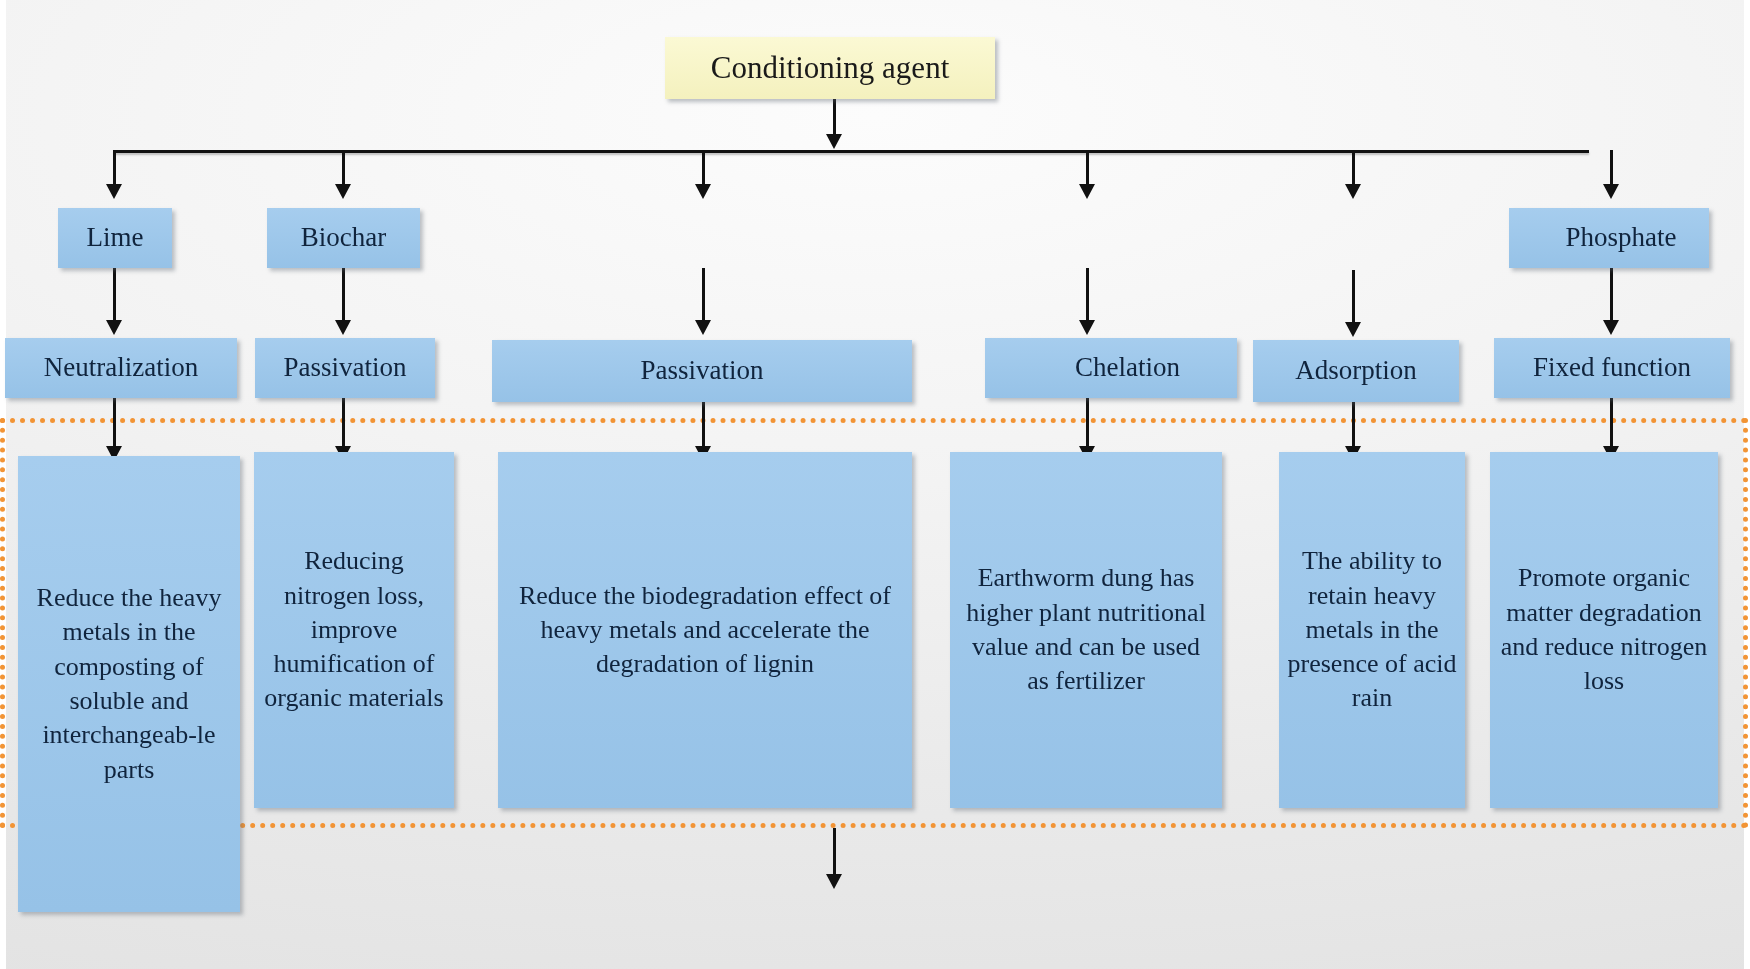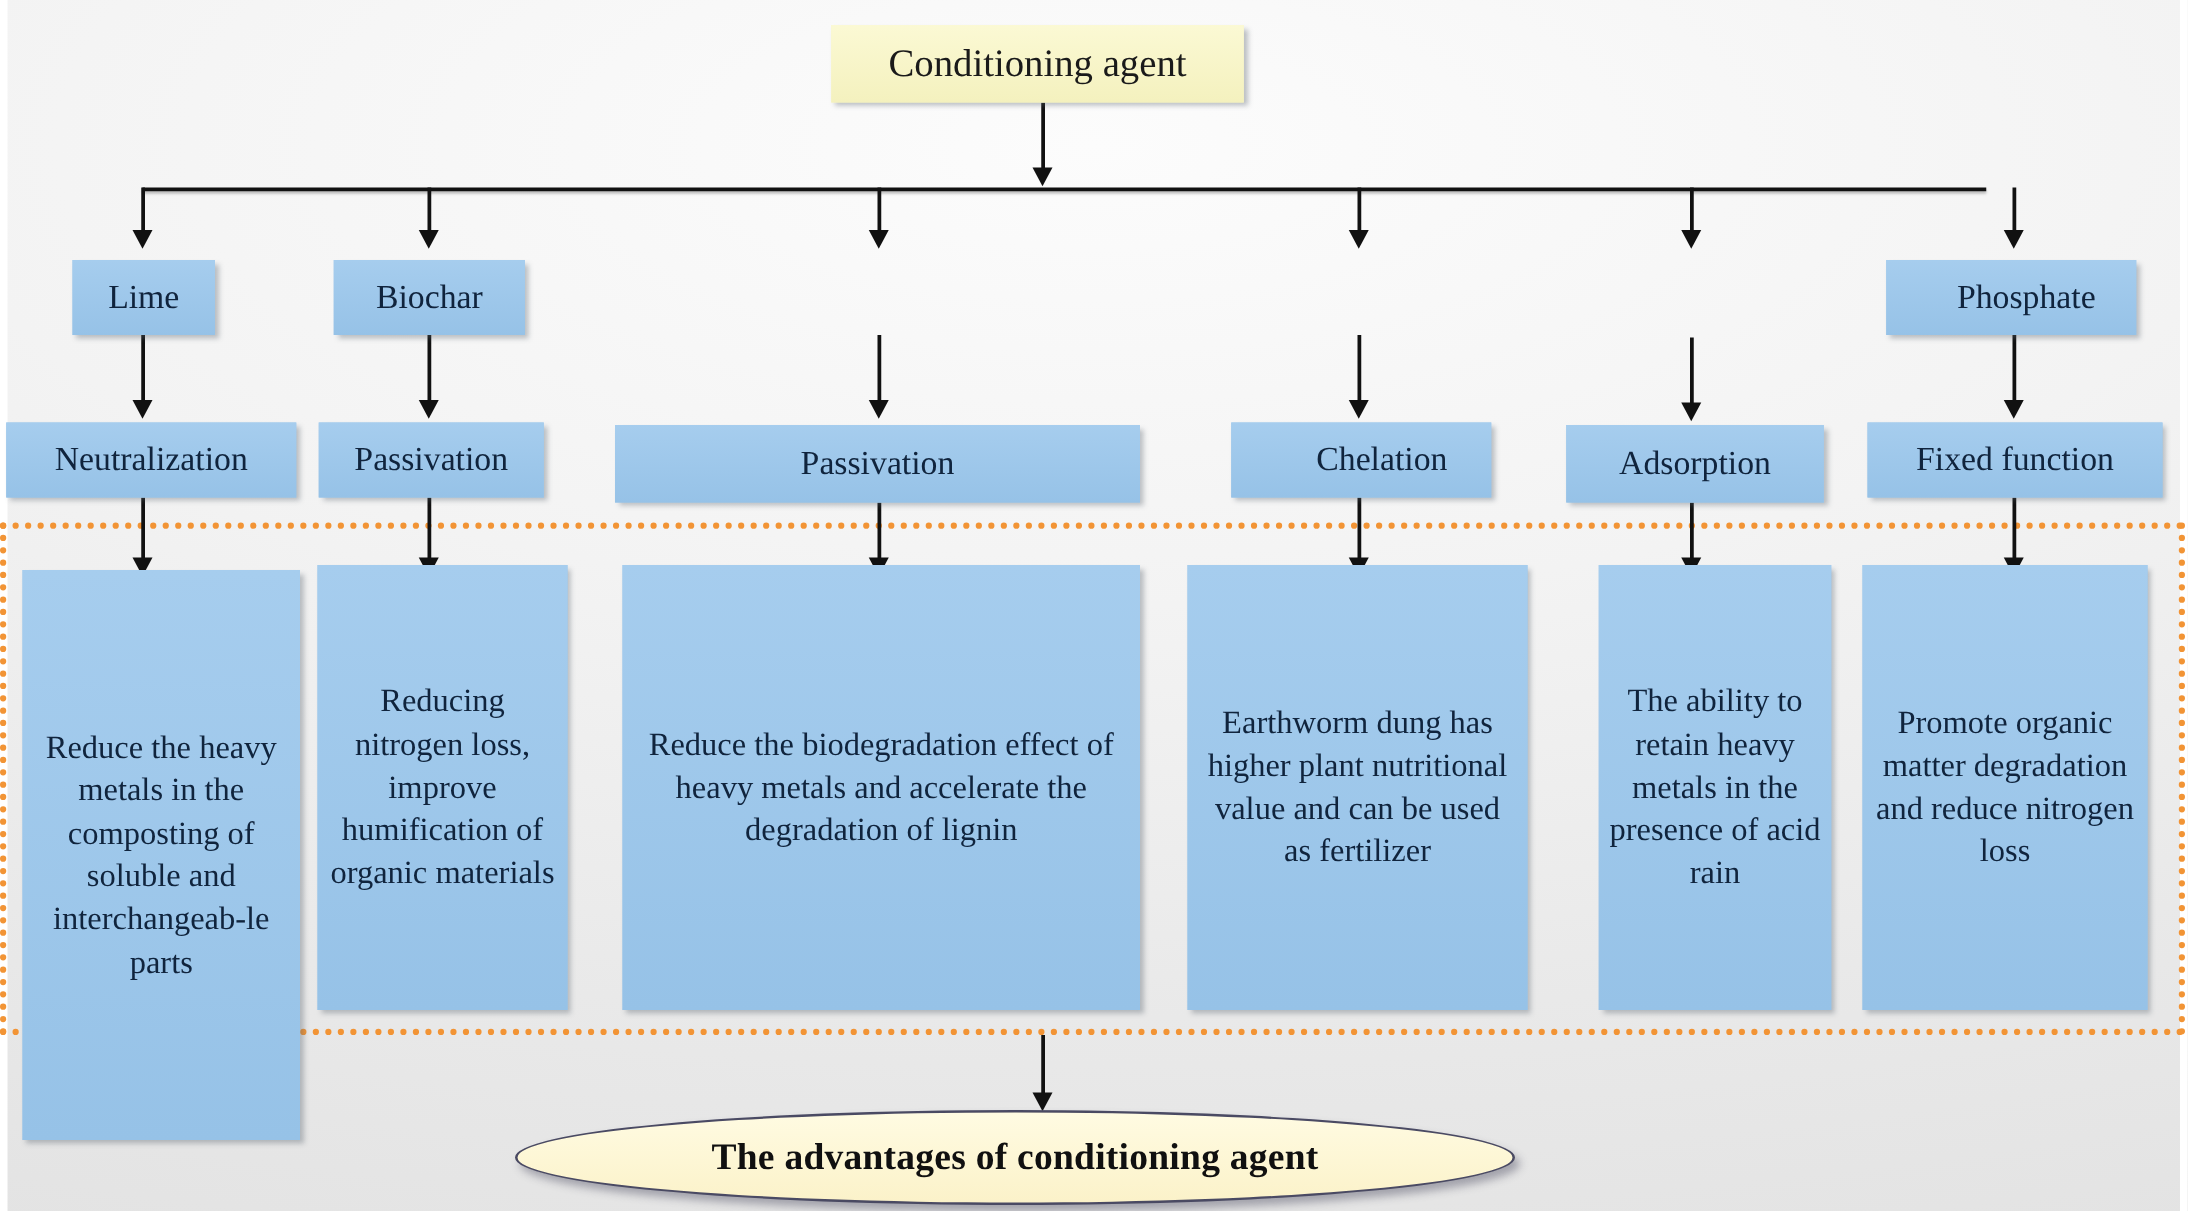--- a/index.html
+++ b/index.html
@@ -42,20 +42,21 @@
 
   .top-box{
     position:absolute;
     box-sizing:border-box;
     display:flex;align-items:center;justify-content:center;
     background:#f8f6c8;
     background-image:linear-gradient(180deg,#fbf9d4 0%,#f4f1be 100%);
     box-shadow:3px 3px 4px rgba(90,100,110,.40);
     font-size:31px;color:#1a1a1a;
     z-index:5;
+    margin-top:17px;
   }
 
   .ellipse{
     position:absolute;
     box-sizing:border-box;
     display:flex;align-items:center;justify-content:center;
     border-radius:50%;
     background:#fdf5d2;
     background-image:linear-gradient(180deg,#fffbe2 0%,#fbf2c9 100%);
     border:2px solid #4a4a63;
@@ -150,21 +151,21 @@
 
   <div class="box mech" style="left:5px;top:338px;width:232px;height:60px;">
     <span>Neutralization</span>
   </div>
   <div class="box mech" style="left:255px;top:338px;width:180px;height:60px;">
     <span>Passivation</span>
   </div>
   <div class="box mech" style="left:492px;top:340px;width:420px;height:62px;">
     <span>Passivation</span>
   </div>
-  <div class="box mech" style="left:985px;top:338px;width:208px;height:60px;padding-left:33px;">
+  <div class="box mech" style="left:985px;top:338px;width:252px;height:60px;padding-left:33px;">
     <span>Chelation</span>
   </div>
   <div class="box mech" style="left:1253px;top:340px;width:206px;height:62px;">
     <span>Adsorption</span>
   </div>
   <div class="box mech" style="left:1494px;top:338px;width:236px;height:60px;">
     <span>Fixed function</span>
   </div>
 
   <div class="dotted-region" style="left:0px;top:418px;width:1748px;height:410px;"></div>
@@ -202,17 +203,14 @@
   <div class="box desc" style="left:1268px;top:452px;width:186px;height:356px;margin-left:11px;">
     <span>The ability to retain heavy metals in the presence of acid rain</span>
   </div>
   <div class="box desc" style="left:1490px;top:452px;width:228px;height:356px;">
     <span>Promote organic matter degradation and reduce nitrogen loss</span>
   </div>
 
   <div class="vline" style="left:833px;top:828px;height:50px;"></div>
   <div class="arrowhead" style="left:826px;top:874px;"></div>
 
-  <div class="ellipse" style="left:412px;top:888px;width:800px;height:76px;">
-    <span>The advantages of conditioning agent</span>
-  </div>
 
 </div>
 
 </body></html>

